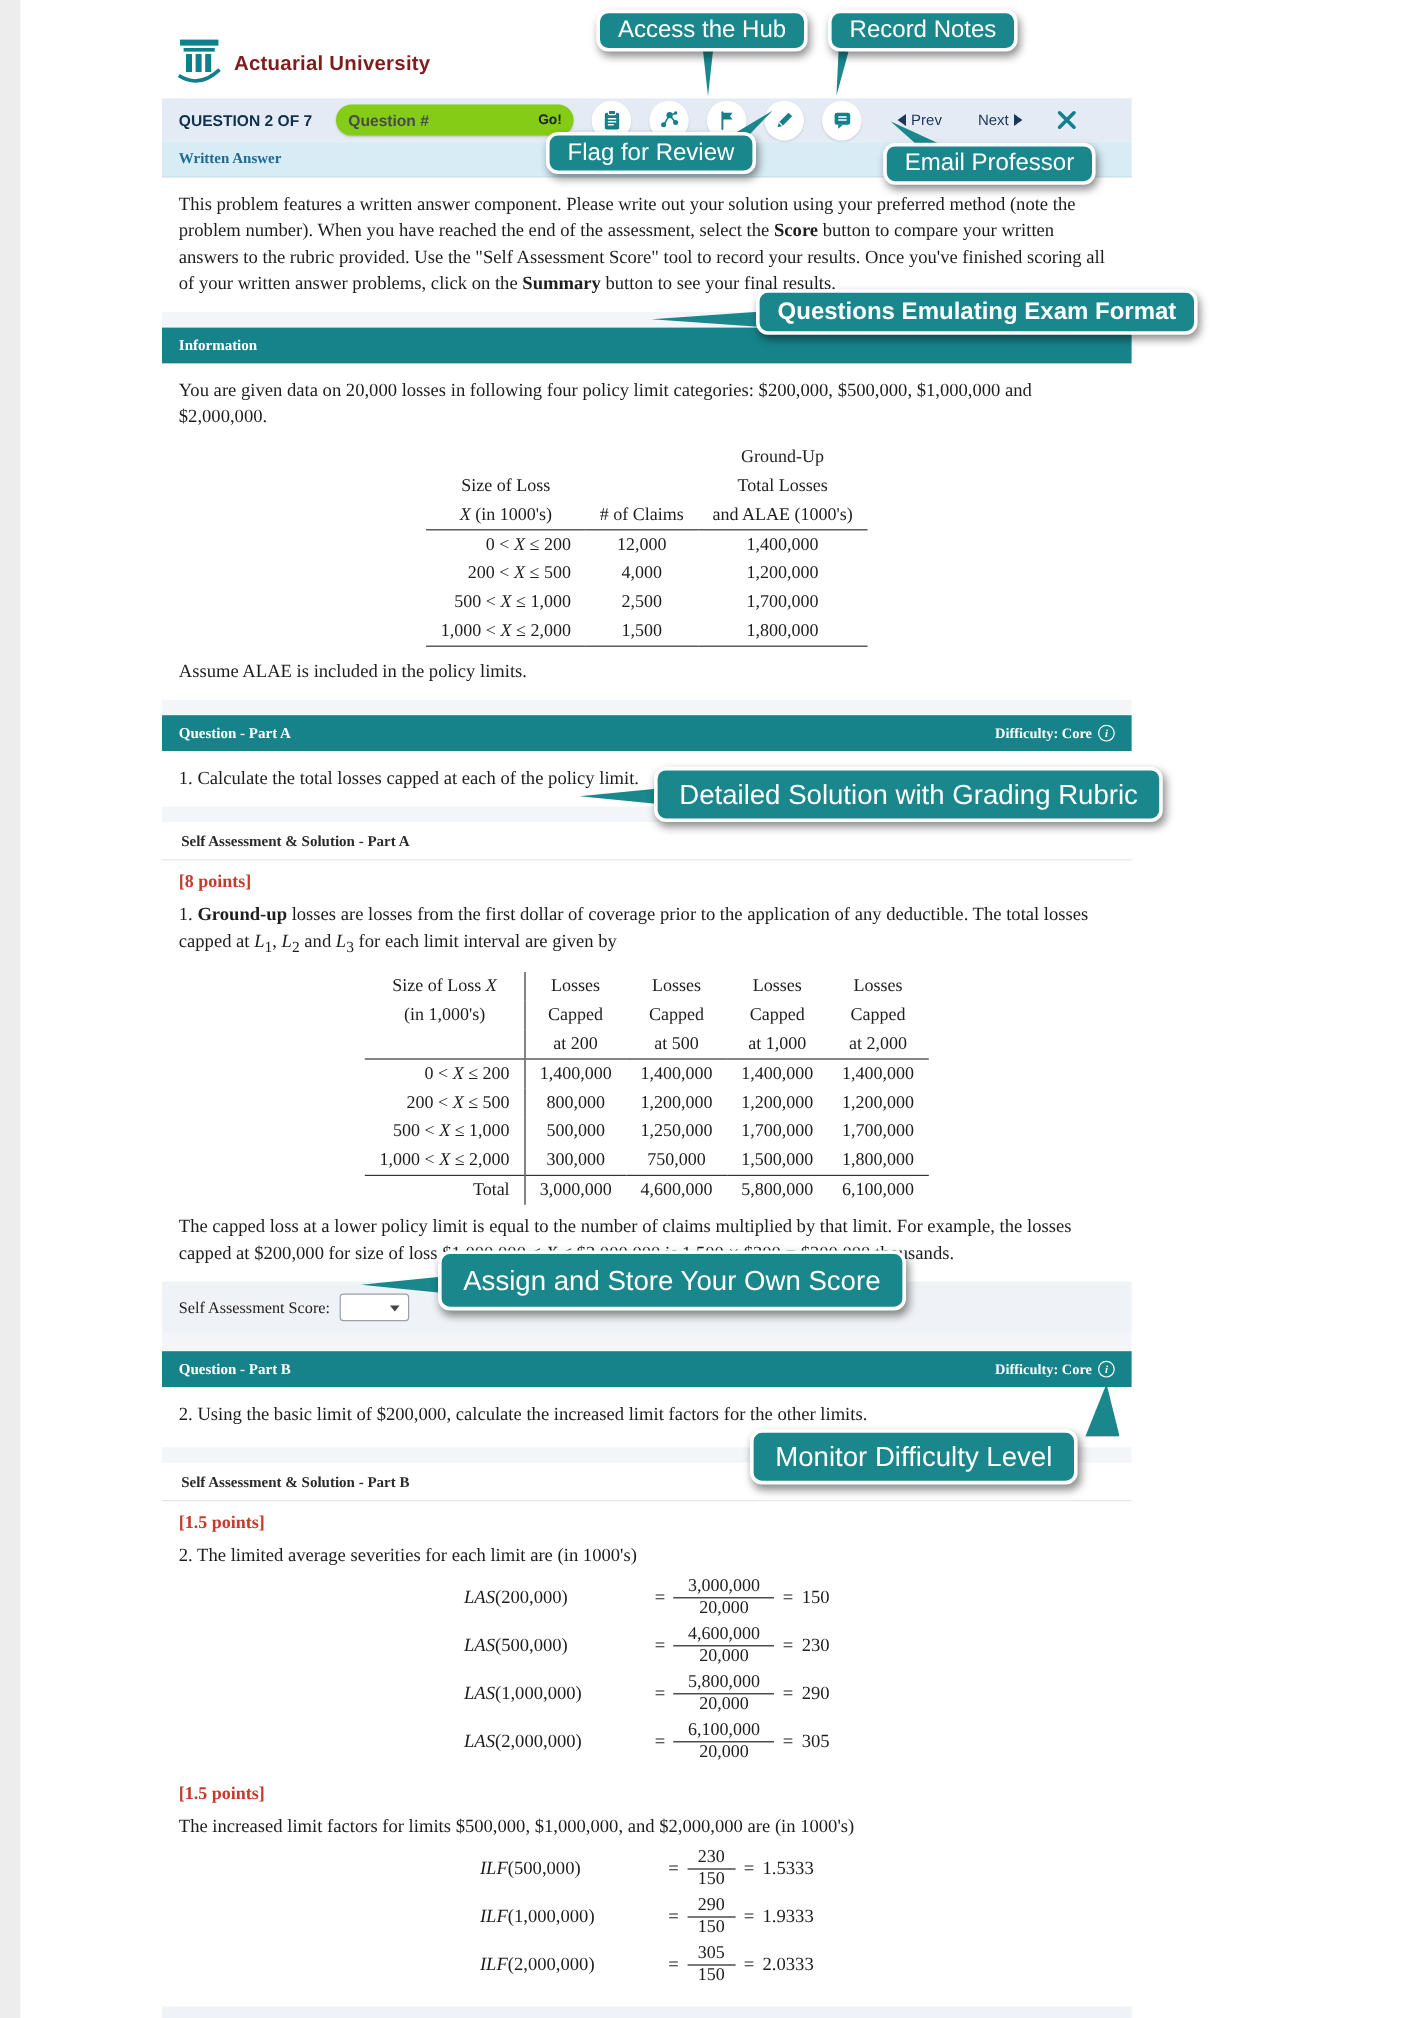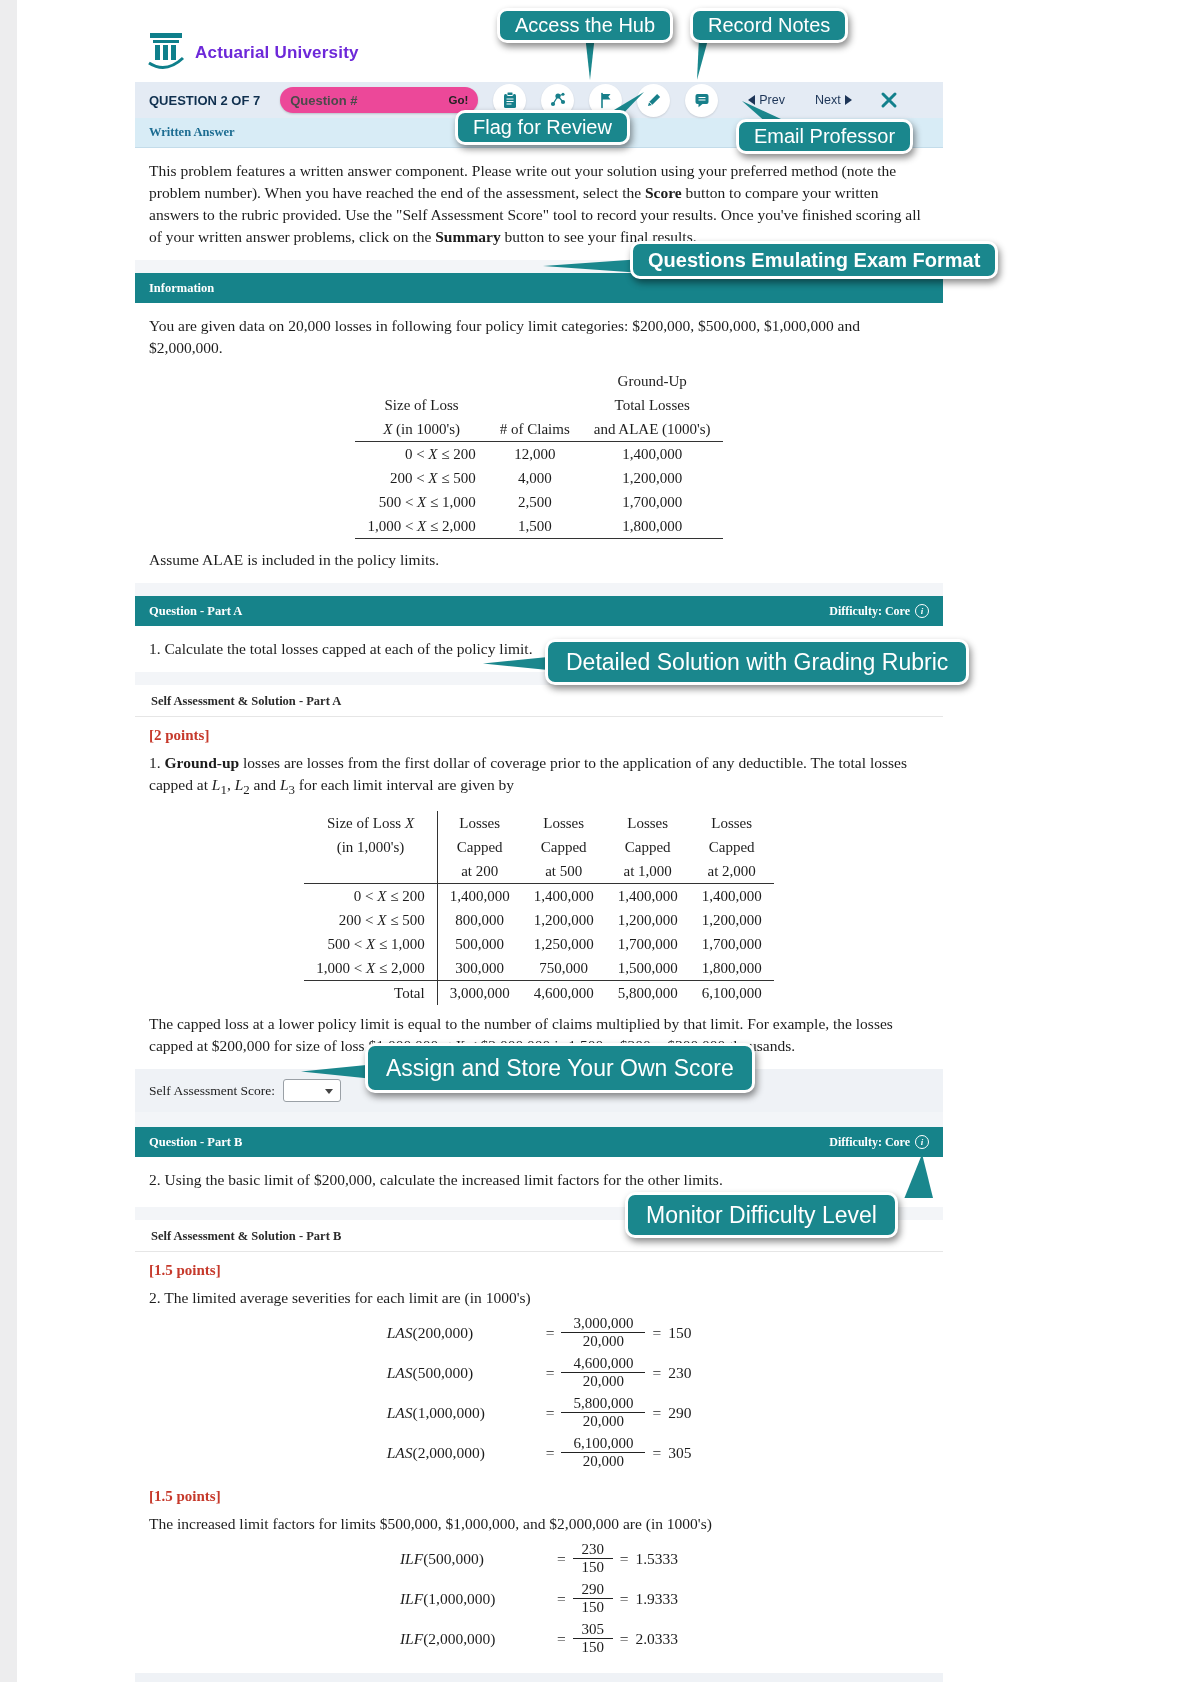--- a/index.html
+++ b/index.html
@@ -5,27 +5,27 @@
   * { margin:0; padding:0; box-sizing:border-box; }
   body { width:1184px; height:1682px; overflow:hidden; background:#ffffff;
          font-family:"Liberation Serif", serif; color:#1d1d1d; position:relative; }
   .leftstrip { position:absolute; left:0; top:0; width:17px; height:1682px; background:#ededee; }
 
   .page { position:absolute; left:135px; top:0; width:808px; }
 
   
   .logorow { padding:24px 0 0 12px; height:82px; display:flex; align-items:center; gap:10px;
              font-family:"Liberation Sans", sans-serif; }
-  .logotext { color:#6d28d9; font-weight:bold; font-size:17px; letter-spacing:.2px; }
+  .logotext { color:#7f1d1d; font-weight:bold; font-size:17px; letter-spacing:.2px; }
 
   
   .toolbar { background:#E4EBF4; height:36px; display:flex; align-items:center; padding:0 14px;
              font-family:"Liberation Sans", sans-serif; }
   .qcount { font-weight:bold; font-size:13px; color:#10304F; margin-right:20px; white-space:nowrap; }
-  .qinput { background:#ec4899; border-radius:14px; height:26px; width:198px; display:flex; align-items:center;
+  .qinput { background:#84cc16; border-radius:14px; height:26px; width:198px; display:flex; align-items:center;
             padding:0 10px; box-shadow:0 1px 2px rgba(0,0,0,.18); }
   .qinput input { border:none; outline:none; flex:1; font-size:13px; font-family:"Liberation Sans",sans-serif;
                   color:#333; background:transparent; width:120px; }
   .qinput input::placeholder { color:#4a4a4a; font-weight:bold; }
   .go { font-size:11.5px; font-weight:bold; color:#222; cursor:pointer; }
   .iconbtn { width:33px; height:33px; border-radius:50%; background:#fff; display:flex; align-items:center;
              justify-content:center; margin-left:15px; box-shadow:0 1px 2px rgba(0,0,0,.12); cursor:pointer; }
   .navbtn { display:flex; align-items:center; gap:4px; color:#1D3557; font-weight:normal; font-size:12.5px;
             margin-left:30px; cursor:pointer; }
   .arr-l { width:0;height:0;border-top:5px solid transparent;border-bottom:5px solid transparent;border-right:7px solid #1D3557; }
@@ -254,21 +254,21 @@
 
   <div style="background:#fff; position:relative;">
     <div class="solhead">
       <span>Self Assessment &amp; Solution - Part A</span>
     </div>
     <div class="callout co-lg" style="left:410px; top:-46px; height:46px;">
       <span>Detailed Solution with Grading Rubric</span>
     </div>
     <div class="tail tail-left" style="left:348px; top:-29px; width:70px; height:15px;"></div>
 
-    <div class="points">[2 points]</div>
+    <div class="points">[8 points]</div>
     <div class="card" style="padding-top:6px;">
       <div>
         <span>1. </span><b>Ground-up</b><span> losses are losses from the first dollar of coverage prior to the application of any deductible. The total losses capped at </span><i>L</i><sub>1</sub><span>, </span><i>L</i><sub>2</sub><span> and </span><i>L</i><sub>3</sub><span> for each limit interval are given by</span>
       </div>
       <table class="mt">
         <thead>
           <tr>
             <th class="vline"><span>Size of Loss </span><i>X</i></th>
             <th>Losses</th>
               <th>Losses</th>

